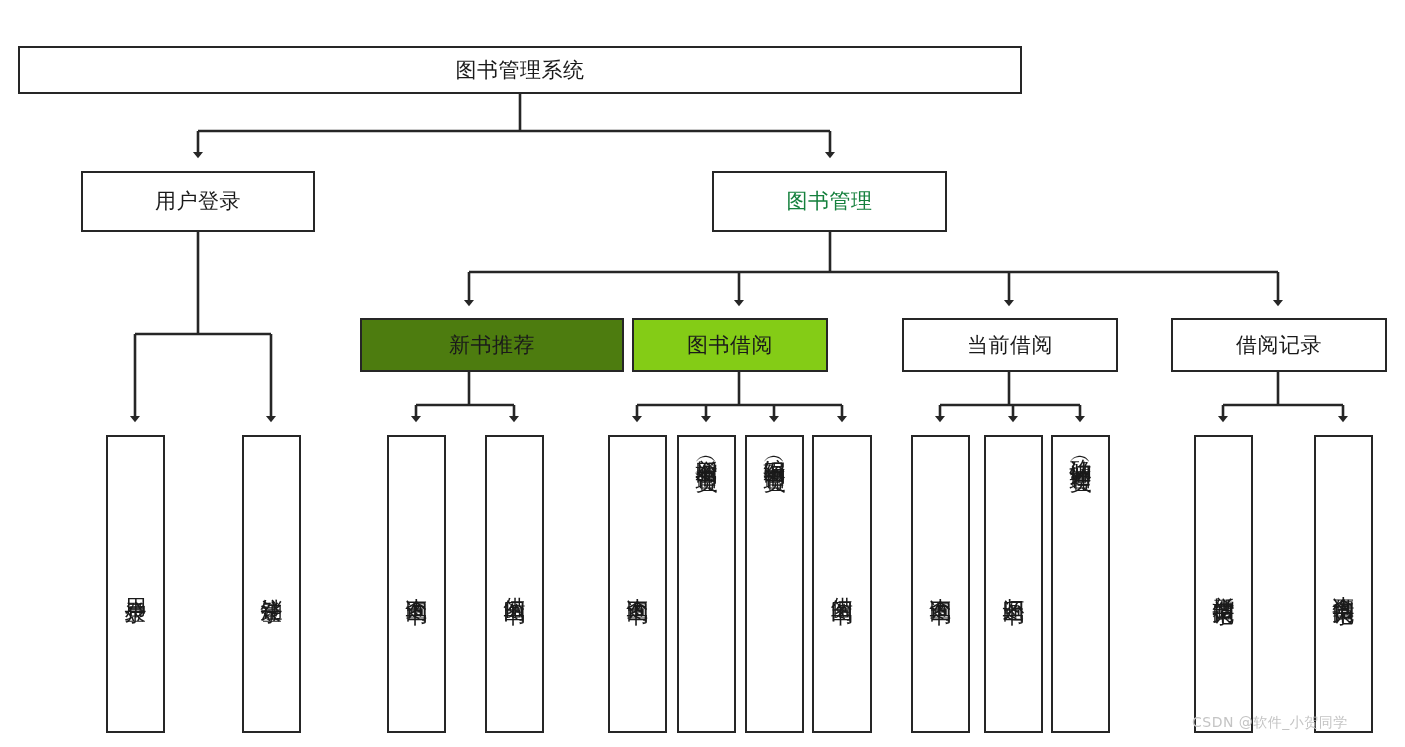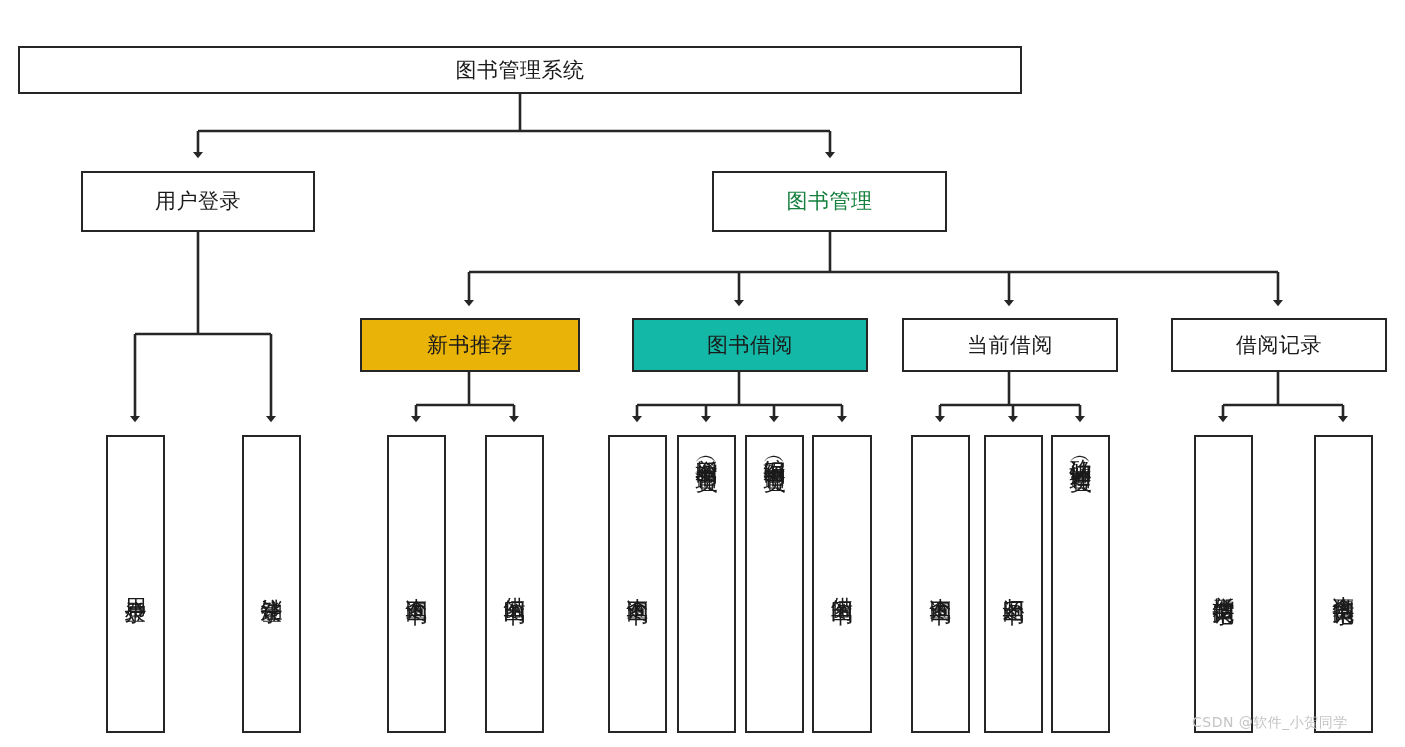--- a/index.html
+++ b/index.html
@@ -141,24 +141,24 @@
     <span class="node-label" style="color: rgb(26, 26, 26);">图书管理系统</span>
   </div>
 
   <div class="node-box" style="left: 81px; top: 171px; width: 234px; height: 61px; border-color: rgb(38, 38, 38); background: rgb(255, 255, 255);">
     <span class="node-label" style="color: rgb(26, 26, 26);">用户登录</span>
   </div>
   <div class="node-box" style="left: 712px; top: 171px; width: 235px; height: 61px; border-color: rgb(38, 38, 38); background: rgb(255, 255, 255);">
     <span class="node-label" style="color: #15803d;">图书管理</span>
   </div>
 
-  <div class="node-box" style="left: 360px; top: 318px; width: 220px; height: 54px; border-color: rgb(38, 38, 38); background: #eab308;">
+  <div class="node-box" style="left: 360px; top: 318px; width: 264px; height: 54px; border-color: rgb(38, 38, 38); background: #4d7c0f;">
     <span class="node-label" style="color: rgb(26, 26, 26);">新书推荐</span>
   </div>
-  <div class="node-box" style="left: 632px; top: 318px; width: 236px; height: 54px; border-color: rgb(38, 38, 38); background: #14b8a6;">
+  <div class="node-box" style="left: 632px; top: 318px; width: 196px; height: 54px; border-color: rgb(38, 38, 38); background: #84cc16;">
     <span class="node-label" style="color: rgb(26, 26, 26);">图书借阅</span>
   </div>
   <div class="node-box" style="left: 1171px; top: 318px; width: 216px; height: 54px; border-color: rgb(38, 38, 38); background: rgb(255, 255, 255);">
     <span class="node-label" style="color: rgb(26, 26, 26);">借阅记录</span>
   </div>
   <div class="node-box" style="left: 902px; top: 318px; width: 216px; height: 54px; border-color: rgb(38, 38, 38); background: rgb(255, 255, 255);">
     <span class="node-label" style="color: rgb(26, 26, 26);">当前借阅</span>
   </div>
 
   <div class="node-box vertical centered" style="left: 106px; top: 435px; width: 59px; height: 298px; border-color: rgb(38, 38, 38); background: rgb(255, 255, 255);">

